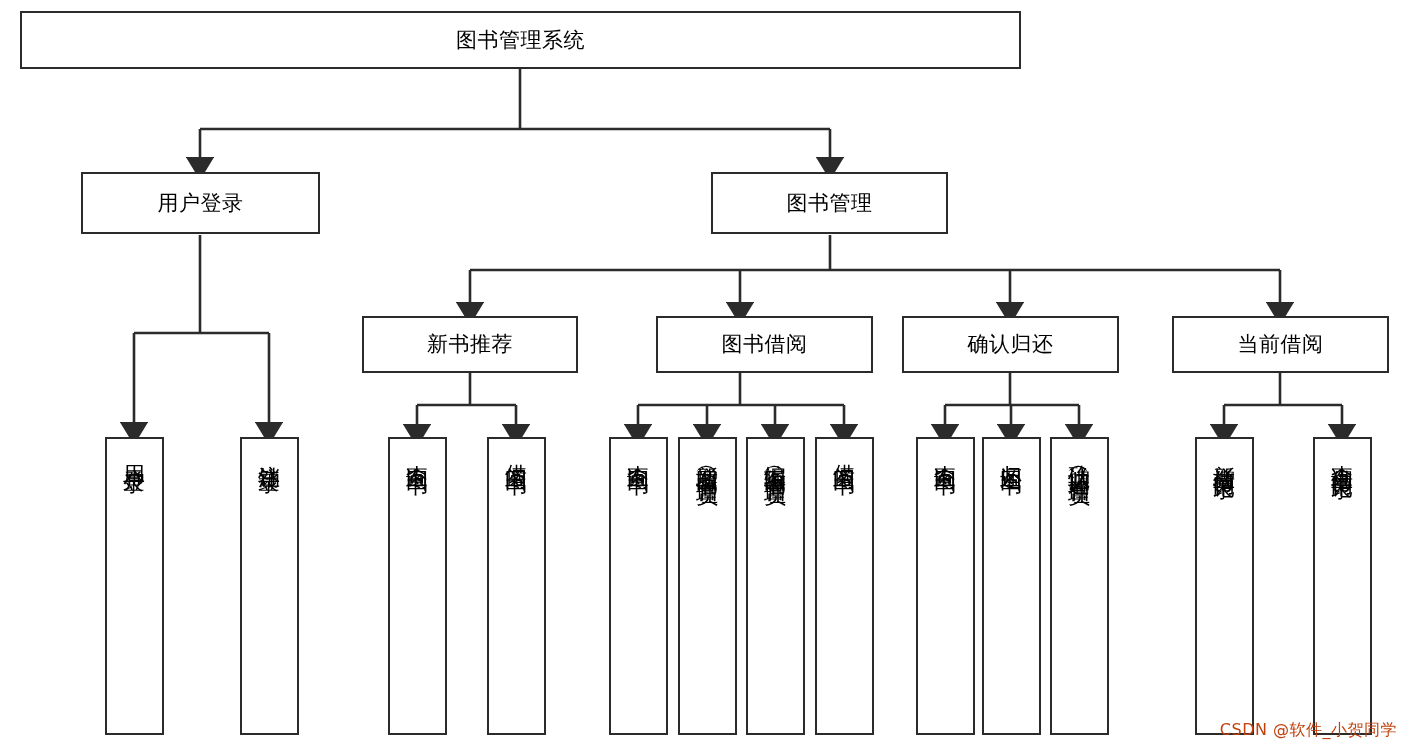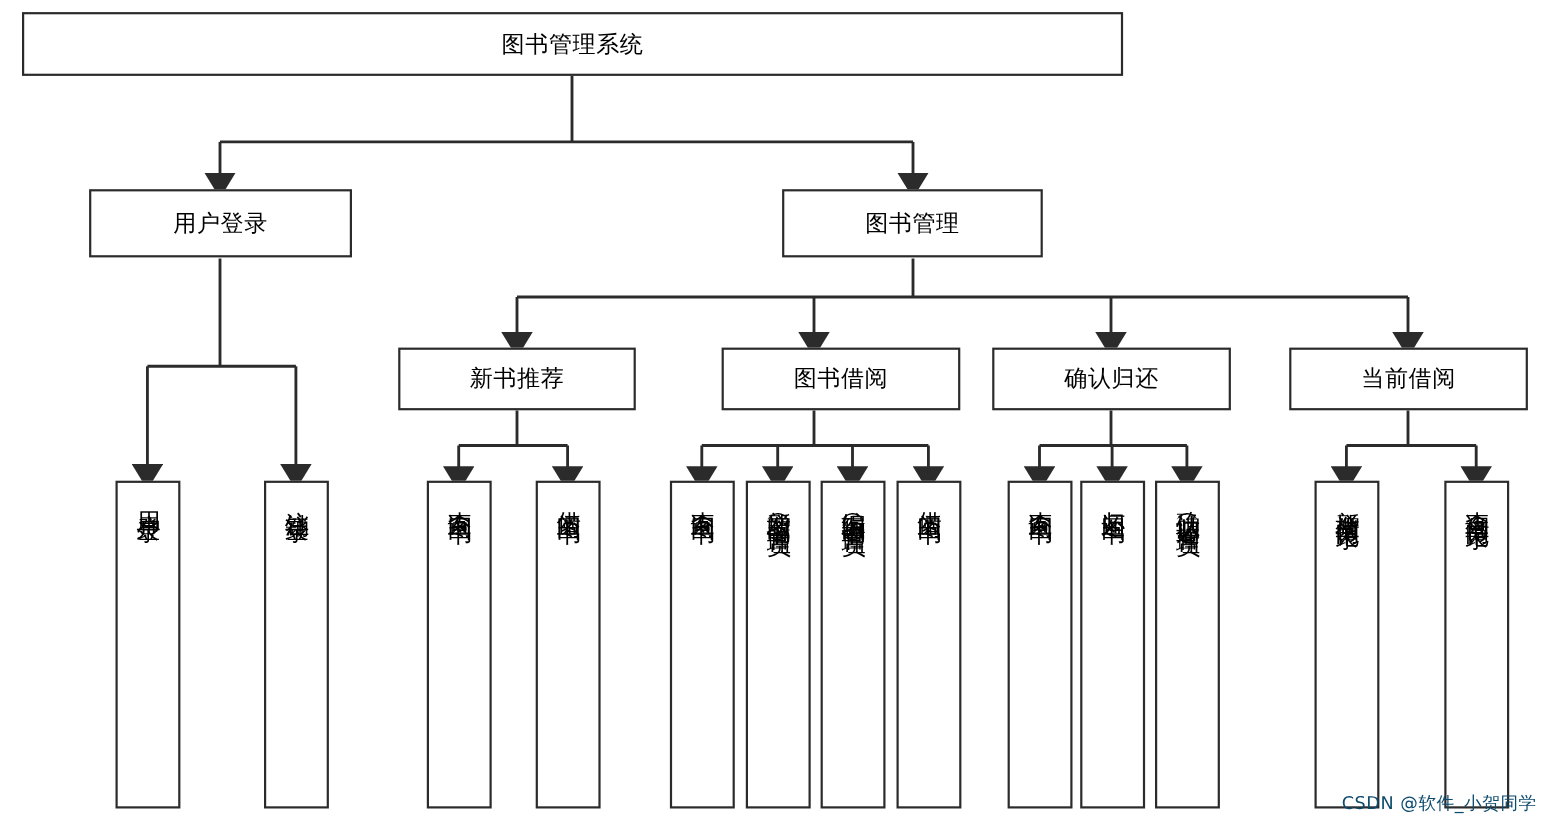--- a/index.html
+++ b/index.html
@@ -56,21 +56,21 @@
     font-size: 22px;
     line-height: 1.05;
     letter-spacing: 3px;
     white-space: nowrap;
   }
   #watermark {
     position: absolute;
     right: 8px;
     bottom: 6px;
     font-size: 16px;
-    color: #0c4a6e;
+    color: #c2410c;
     letter-spacing: 0.5px;
     white-space: nowrap;
     user-select: none;
   }
 </style>
 </head>
 <body>
 
 <div id="diagram-canvas">
 

